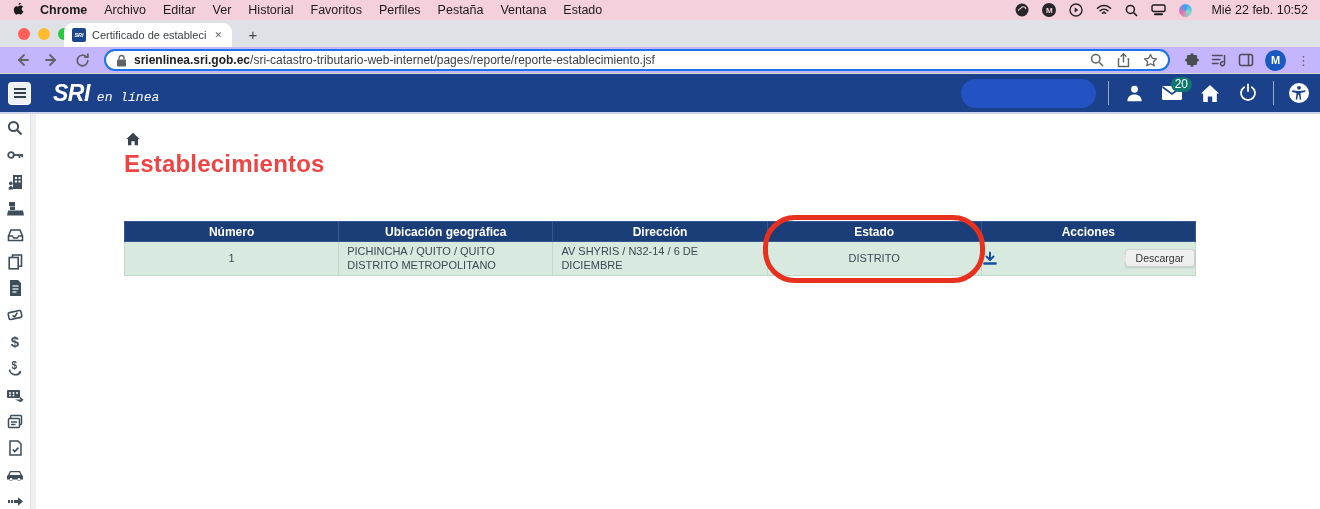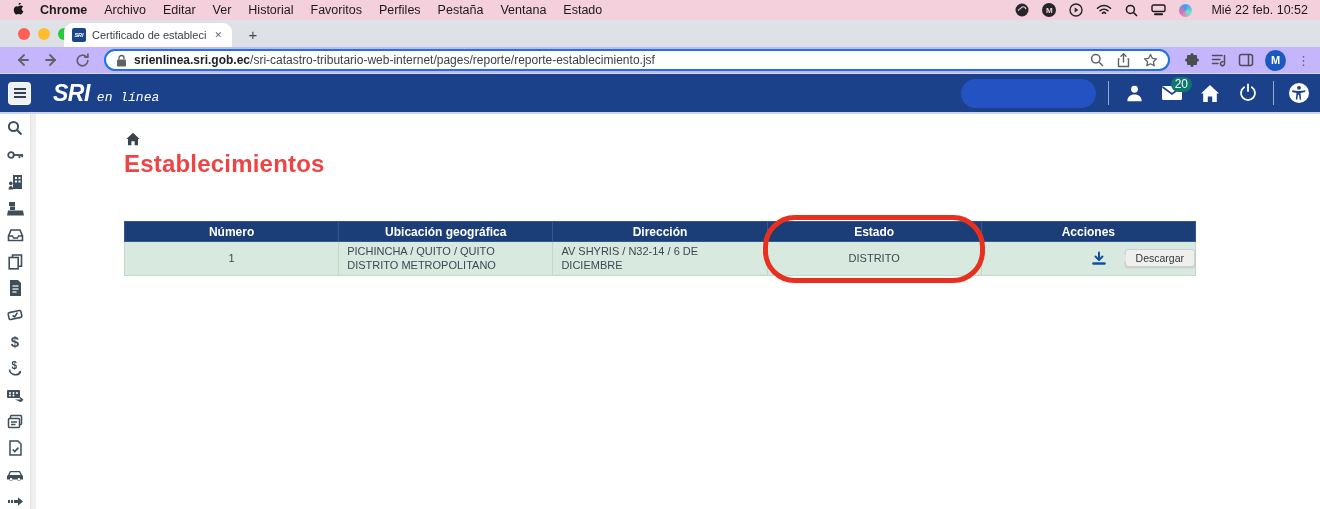--- a/index.html
+++ b/index.html
@@ -87,21 +87,21 @@
     font-size:11px; font-weight:700; color:#47525e; }
 
   .est-table { position:absolute; left:88px; top:107px; width:1072px; border-collapse:collapse;
     table-layout:fixed; }
   .est-table th { background:#1c3e78; color:#fff; font-size:12px; font-weight:700; height:20px;
     border:1px solid #35578f; text-align:center; }
   .est-table td { background:#d8e9e0; font-size:11px; color:#3c4852; height:33px;
     border:1px solid #c2d8cb; vertical-align:middle; }
   td.c { text-align:center; }
   td.l { text-align:left; padding:2px 8px; line-height:1.3; }
-  .action-cell-inner { display:flex; align-items:center; justify-content:flex-end; gap:18px; }
+  .action-cell-inner { display:flex; align-items:center; justify-content:space-between; gap:18px; }
   .tooltip { background:#efefef; border:1px solid #cfcfcf; border-radius:3px; padding:2px 10px;
     font-size:10.5px; color:#333; position:relative; box-shadow:0 1px 2px rgba(0,0,0,.12); }
   .tooltip::before { content:""; position:absolute; left:-5px; top:50%; margin-top:-4px;
     border-top:4px solid transparent; border-bottom:4px solid transparent;
     border-right:5px solid #e4e4e4; }
 
   .red-oval { position:absolute; left:727px; top:101px; width:222px; height:68px;
     border:5px solid #e8301f; border-radius:32px; pointer-events:none; }
 
   .button-row { position:absolute; left:88px; top:171px; width:1072px; text-align:center; }

